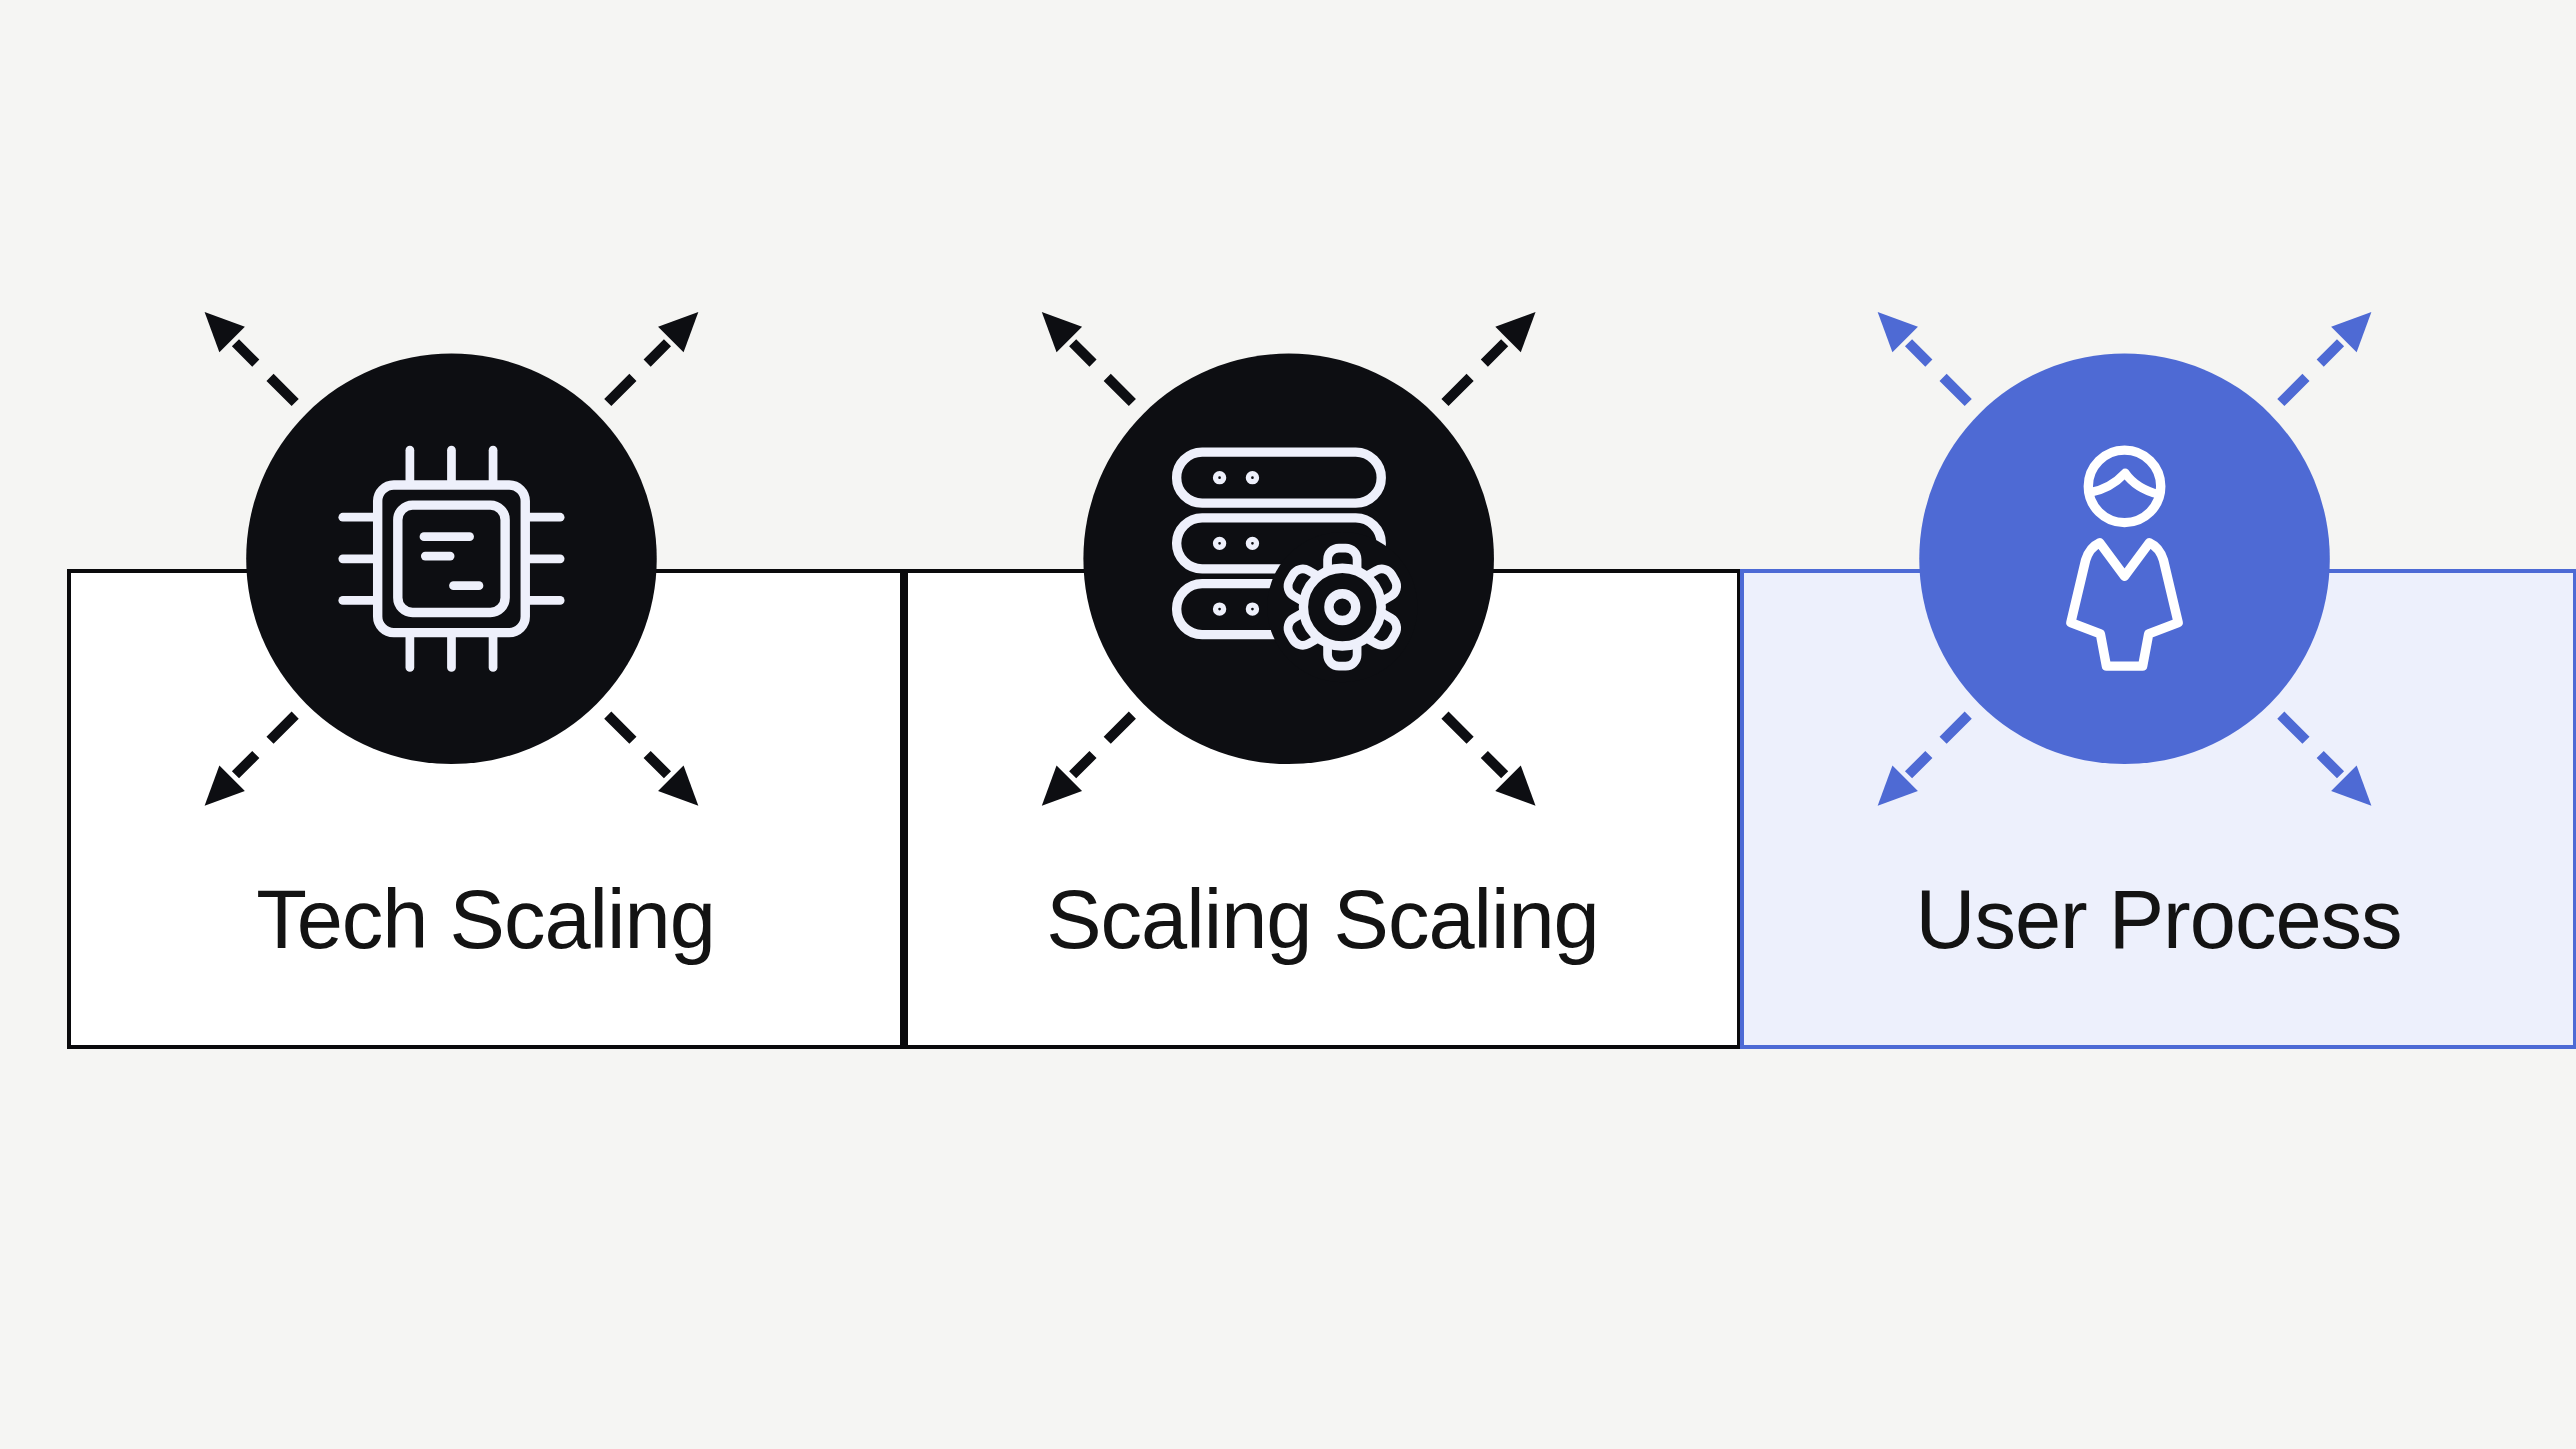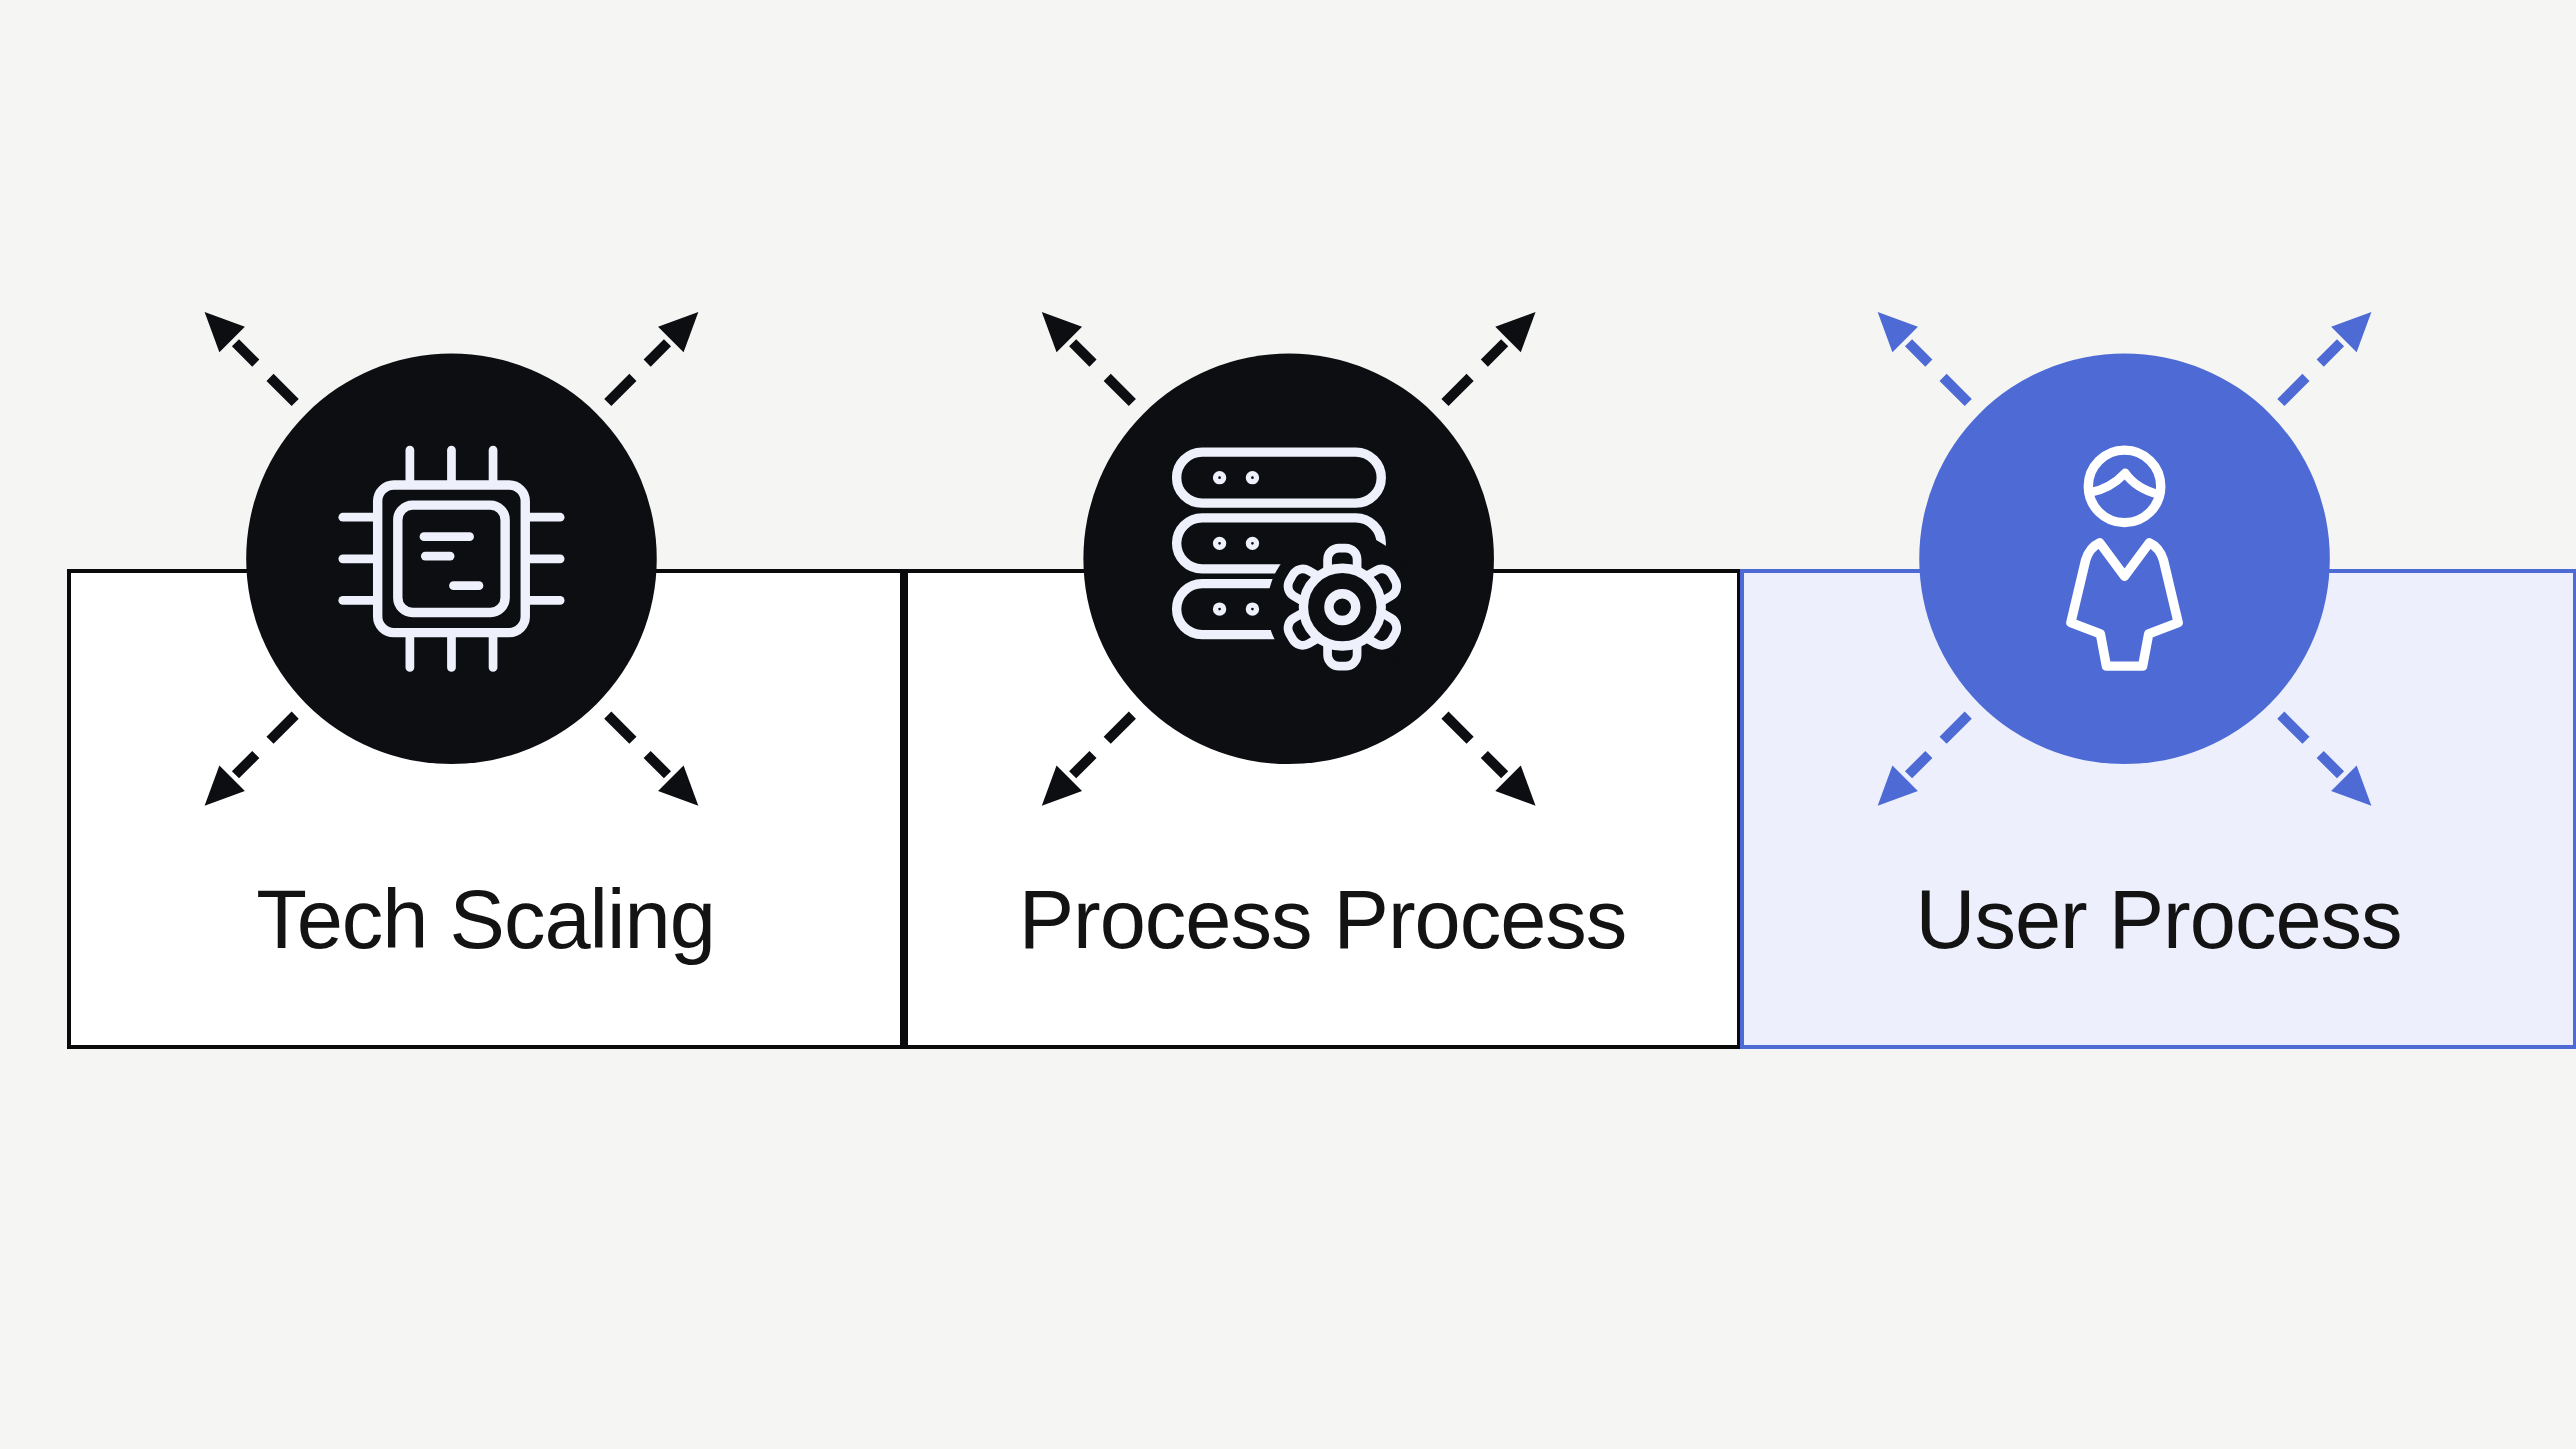--- a/index.html
+++ b/index.html
@@ -43,21 +43,21 @@
 </style>
 </head>
 <body>
 
 <div class="stage">
 
   <div class="card dark" id="card-1">
     <div class="label">Tech Scaling</div>
   </div>
   <div class="card dark" id="card-2">
-    <div class="label">Process Process</div>
+    <div class="label">Scaling Scaling</div>
   </div>
   <div class="card accent" id="card-3">
     <div class="label">User Process</div>
   </div>
 
   <svg class="overlay" width="2576" height="1449" viewBox="0 0 3840 2160">
     <defs>
       <g id="rays">
         <line x1="-233" y1="600" x2="-322" y2="511" stroke-width="15" stroke-dasharray="53 30"></line>
         <polygon points="-368,465 -308,487 -346,525" stroke="none"></polygon>

